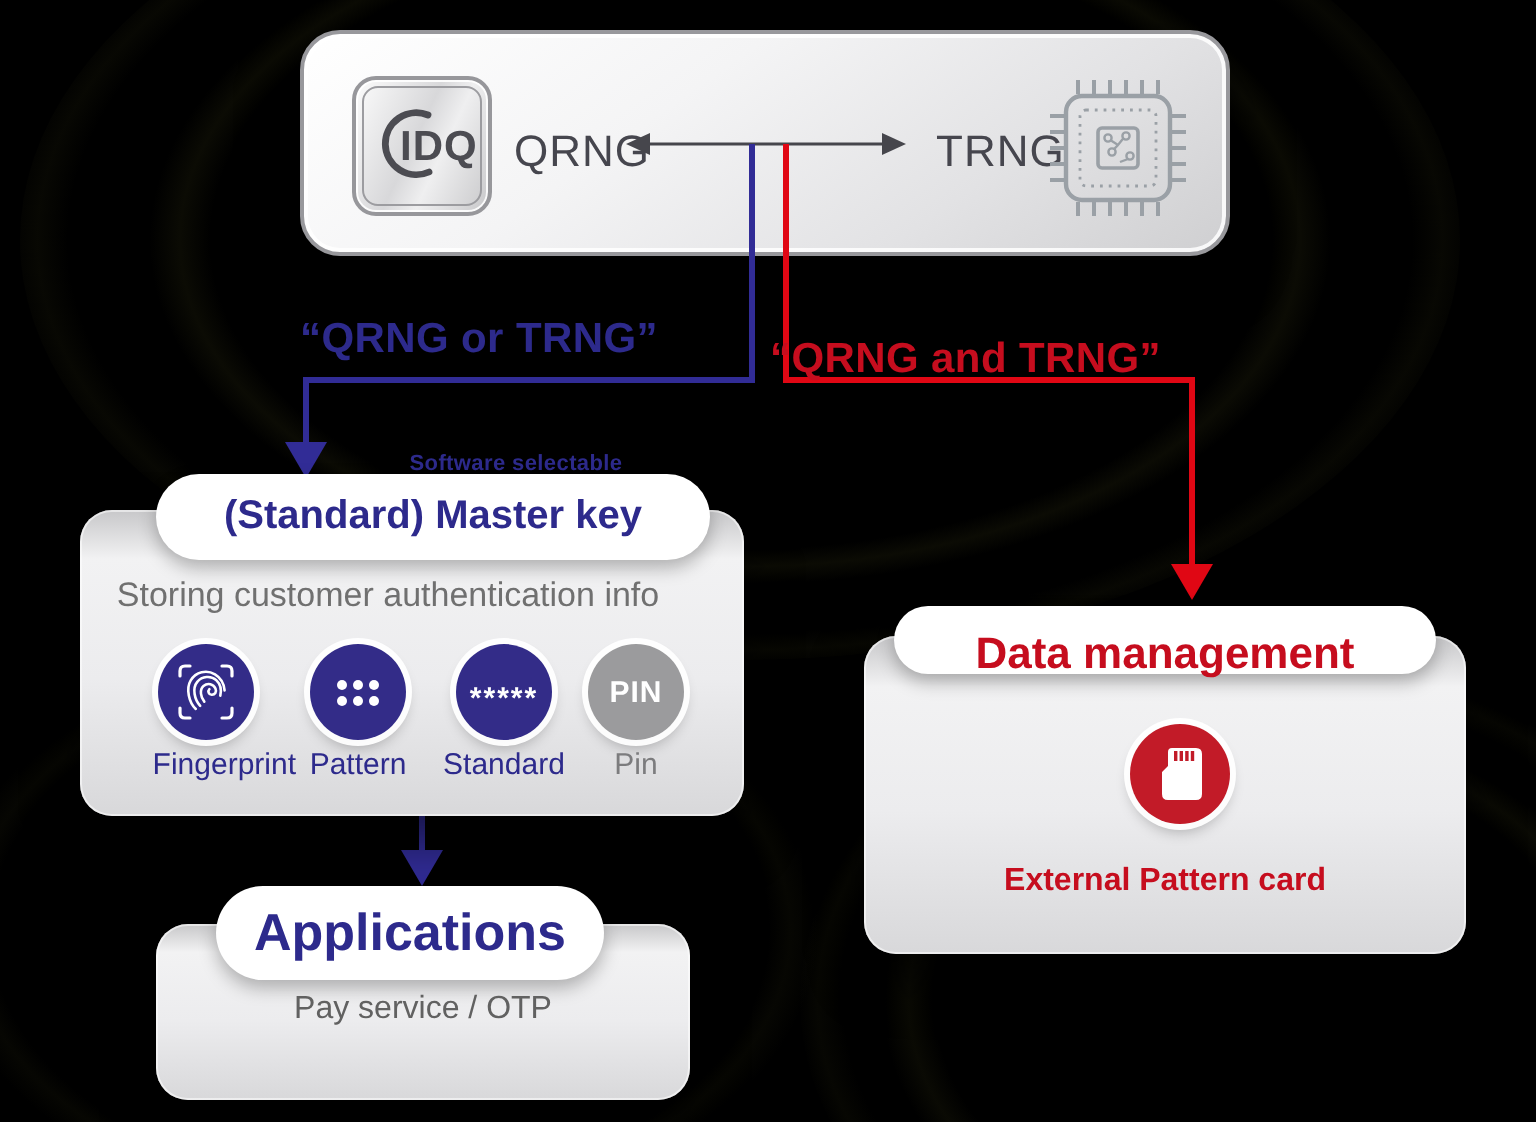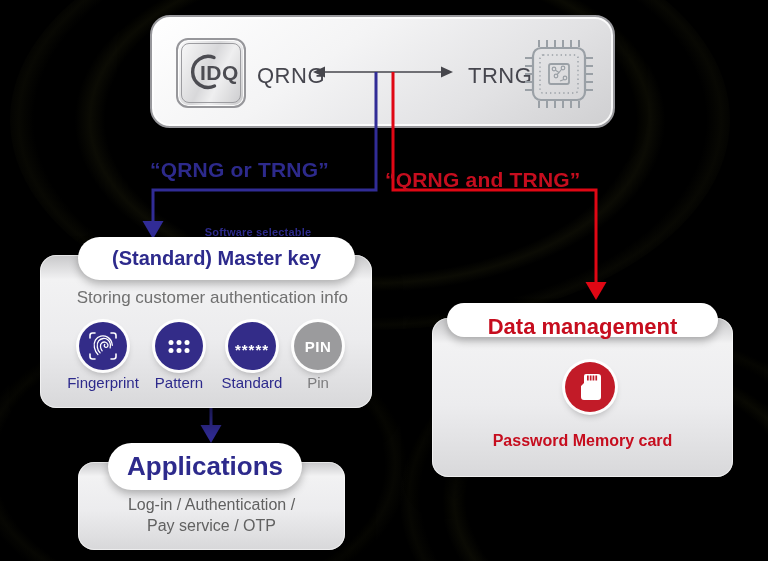--- a/index.html
+++ b/index.html
@@ -74,21 +74,21 @@
     position:absolute;background:#fff;border-radius:24px;text-align:center;
     box-shadow:0 4px 9px rgba(0,0,0,.28);
   }
   .pill .pill-text{font-weight:bold;}
 
   
   .master-box{left:40px;top:255px;width:332px;height:153px;}
   .master-pill{left:78px;top:237px;width:277px;height:43px;line-height:43px;}
   .master-pill .pill-text{font-size:20px;color:var(--indigo,#2d2a8c);}
   .master-subtitle{
-    position:absolute;left:40px;top:288px;width:308px;text-align:right;
+    position:absolute;left:40px;top:288px;width:308px;text-align:center;
     font-size:17px;color:var(--text_gray,#707070);
   }
   .auth-circle{
     position:absolute;width:48px;height:48px;border-radius:50%;
     background:var(--indigo_fill,#332c88);
     box-shadow:0 0 0 3px rgba(255,255,255,.95), 0 4px 7px rgba(0,0,0,.25);
     display:flex;align-items:center;justify-content:center;
   }
   .auth-circle.gray{background:var(--pin_gray,#9b9b9d);}
   .auth-circle svg{display:block;}
@@ -216,44 +216,43 @@
       </g>
     </svg>
   </div>
   <div class="auth-circle" style="left:228px;top:322px;">
     <span class="asterisks">*****</span>
   </div>
   <div class="auth-circle gray" style="left:294px;top:322px;">
     <span class="pin-text">PIN</span>
   </div>
 
-  <div class="auth-label" style="left:58px;">Fingerprint</div>
+  <div class="auth-label" style="left:58px;text-align:right;">Fingerprint</div>
   <div class="auth-label" style="left:134px;">Pattern</div>
   <div class="auth-label" style="left:207px;">Standard</div>
   <div class="auth-label gray" style="left:273px;">Pin</div>
 
   <div class="panel apps-box"></div>
   <div class="pill apps-pill">
     <span class="pill-text">Applications</span>
   </div>
   <div class="apps-desc">
-    <div>Log-in / Authentication /</div>
     <div>Pay service / OTP</div>
   </div>
 
   <div class="panel data-box"></div>
   <div class="pill data-pill">
     <span class="pill-text">Data management</span>
   </div>
   <div class="sd-circle">
     <svg width="50" height="50" viewBox="0 0 50 50">
       <path fill="#fff" d="M21,12 H33 Q36,12 36,15 V35 Q36,38 33,38 H19 Q16,38 16,35 V24 L19,21 V14 Q19,12 21,12 Z"></path>
       <g fill="#c21b28">
         <rect x="22" y="13.5" width="1.7" height="5"></rect>
         <rect x="24.8" y="13.5" width="1.7" height="5"></rect>
         <rect x="27.6" y="13.5" width="1.7" height="5"></rect>
         <rect x="30.4" y="13.5" width="1.7" height="5"></rect>
       </g>
     </svg>
   </div>
-  <div class="data-caption">Password Memory card</div>
+  <div class="data-caption">External Pattern card</div>
 
 </div>
 
 </body></html>

